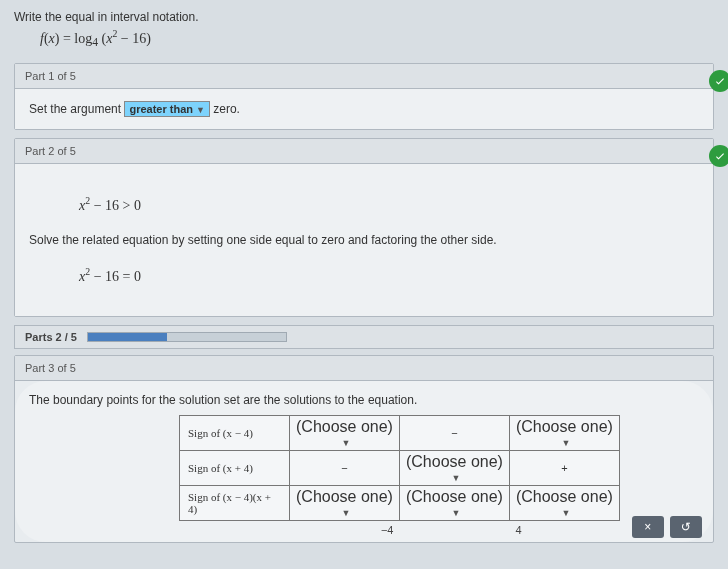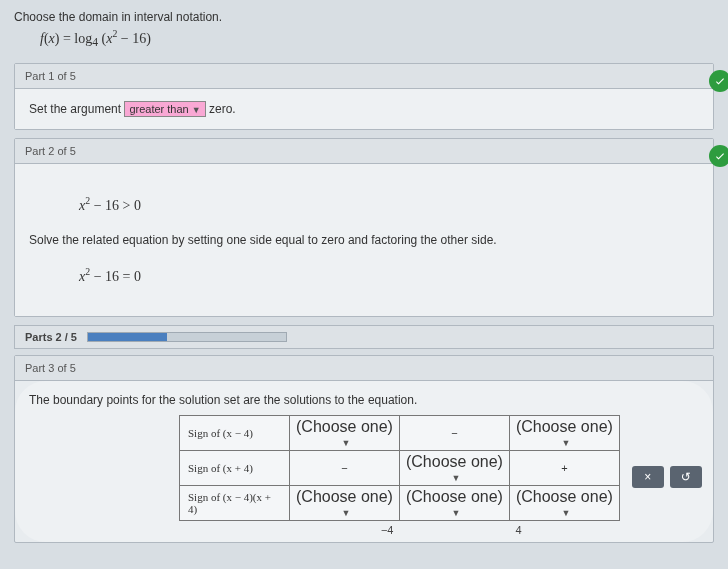--- a/index.html
+++ b/index.html
@@ -47,23 +47,24 @@
     border-radius: 50%;
     display: flex;
     align-items: center;
     justify-content: center;
     transform: translateX(16px);
   }
   .check-badge svg { width: 12px; height: 12px; }
   .inline-select {
     display: inline-block;
     border: 1px solid #888;
-    background: #f9a8d4;
+    background: #7dd3fc;
     padding: 1px 4px;
     font-size: 11px;
+    font-weight: bold;
   }
   .caret { font-size: 9px; margin-left: 3px; color: #555; }
   .eq-indent { padding-left: 50px; margin: 19px 0; font-family: 'Times New Roman', serif; font-size: 14px; }
   .factor-box {
     display: inline-block;
     border: 1px solid #999;
     background: #f7f7f7;
     padding: 1px 6px;
     margin: 0 1px;
     font-family: 'Times New Roman', serif;
@@ -127,28 +128,28 @@
     color: #fff;
     border: none;
     border-radius: 3px;
     font-size: 12px;
     display: flex;
     align-items: center;
     justify-content: center;
     cursor: pointer;
   }
   .axis-row td { border: none; background: transparent; font-size: 11px; color:#444; }
-  .table-wrap { display: flex; align-items: center; padding-left: 150px;}
+  .table-wrap { display: flex; align-items: flex-end; padding-left: 150px;}
   sup { font-size: 0.7em; }
 </style>
 </head>
 <body>
 
 <div class="question">
-  <div>Choose the domain in interval notation.</div>
+  <div>Write the equal in interval notation.</div>
   <div class="formula">
     <span class="math-italic">f</span>(<span class="math-italic">x</span>) = log<sub>4</sub> (<span class="math-italic">x</span><sup>2</sup> − 16)
   </div>
 </div>
 
 <div class="panel">
   <div class="panel-header">Part 1 of 5</div>
   <div class="panel-body">
     <span>Set the argument</span>
     <span class="inline-select">

